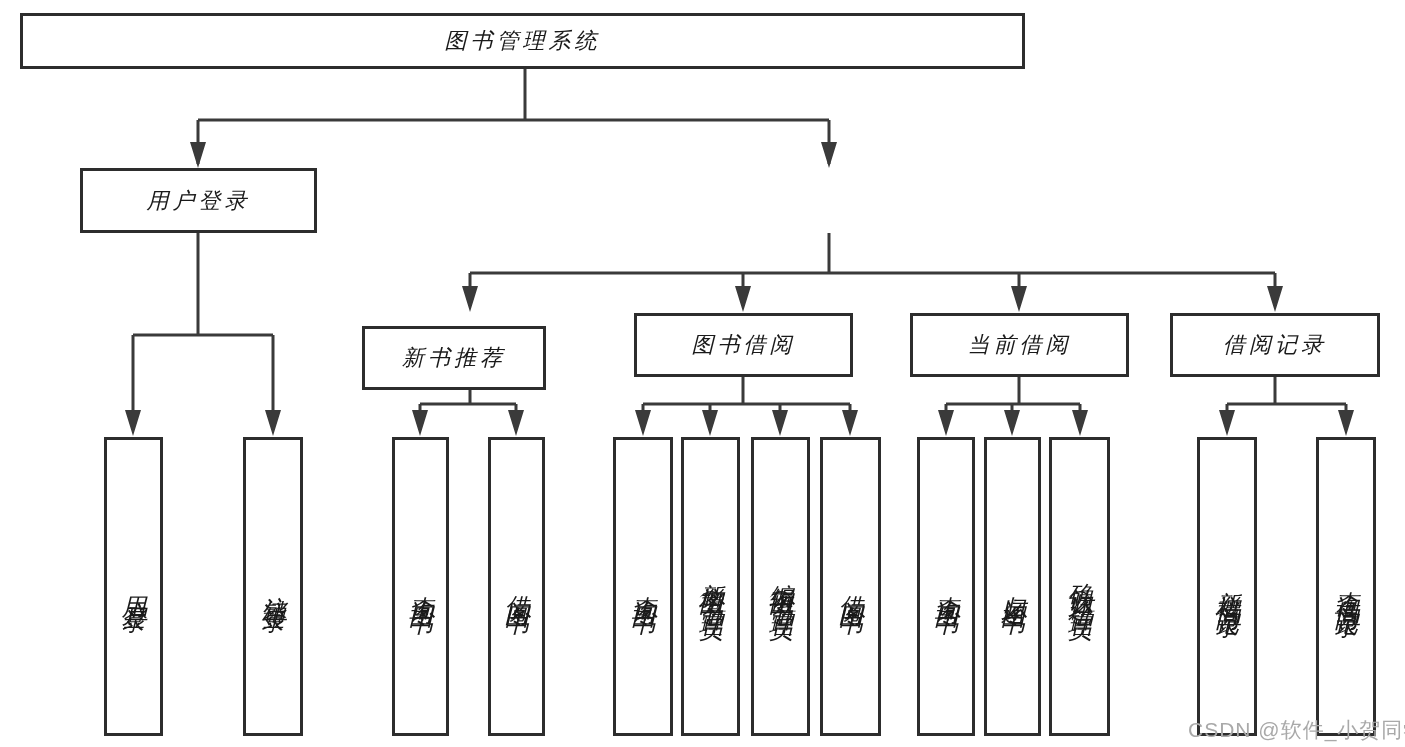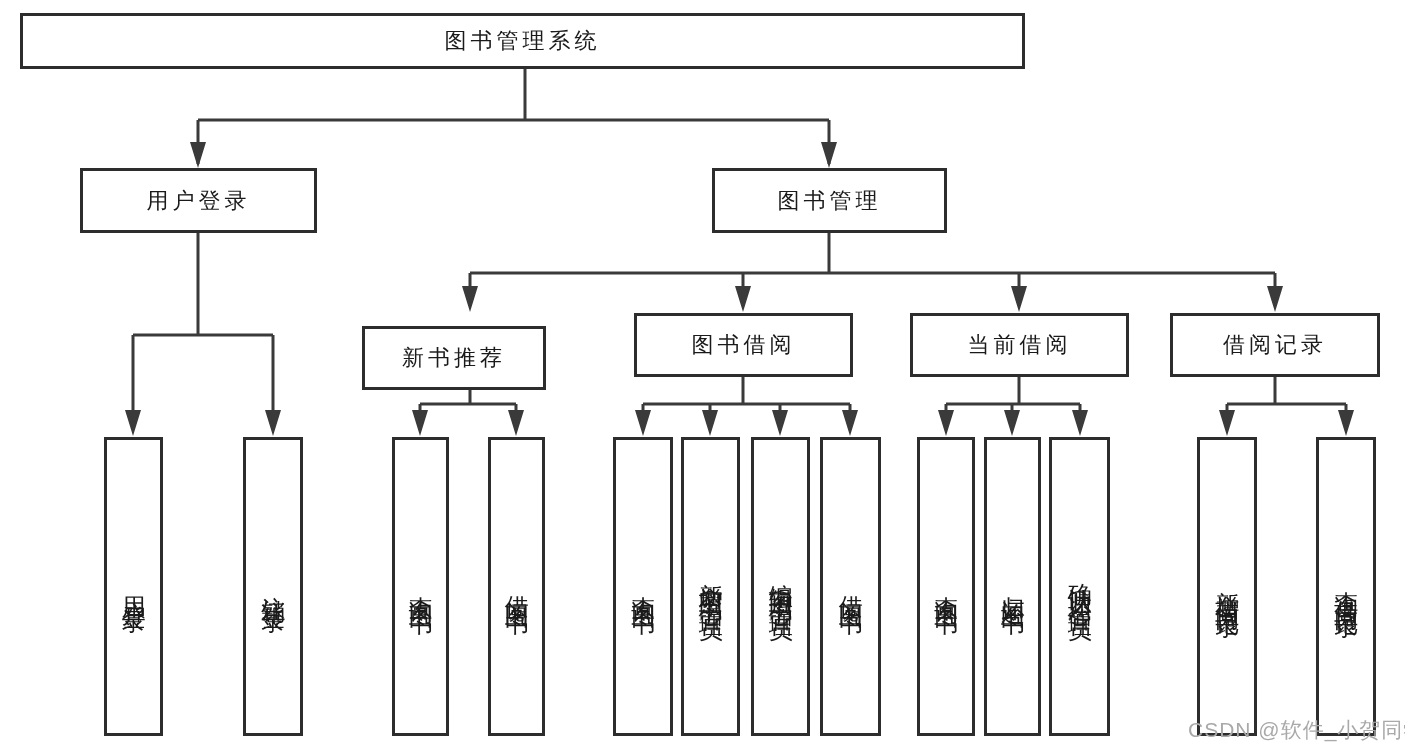--- a/index.html
+++ b/index.html
@@ -7,21 +7,21 @@
     --watermark:#a9a9a9; --background:#ffffff;
   }
   html,body{margin:0;padding:0;}
   body{background:var(--background);font-family:"Liberation Sans","DejaVu Sans",sans-serif;}
   .canvas{position:relative;width:1405px;height:747px;background:var(--background);overflow:hidden;}
   .connectors{position:absolute;left:0;top:0;width:1405px;height:747px;}
   .connectors .line{stroke:var(--line);stroke-width:3;fill:none;}
   .connectors .head{fill:var(--line);stroke:none;}
   .node{position:absolute;box-sizing:border-box;border:3px solid var(--box_border);
         background:var(--background);display:flex;align-items:center;justify-content:center;
-        color:var(--text);}
+        color:var(--text);font-style:italic;}
   .h-label{font-size:22px;letter-spacing:4px;white-space:nowrap;}
   .leaf{top:437px;height:299px;}
   .leaf .v-label{writing-mode:vertical-rl;text-orientation:mixed;font-size:24px;
         letter-spacing:5px;line-height:1.1;color:var(--text);}
   .watermark{position:absolute;left:1188px;top:716px;font-size:21px;
         color:var(--watermark);white-space:nowrap;letter-spacing:1px;}
   
   #n-root{left:20px;top:13px;width:1005px;height:56px;}
   #n-user-login{left:80px;top:168px;width:237px;height:65px;}
   #n-book-mgmt{left:712px;top:168px;width:235px;height:65px;}
@@ -66,23 +66,20 @@
       M1072 410 L1088 410 L1080 436 Z
       M1219 410 L1235 410 L1227 436 Z  M1338 410 L1354 410 L1346 436 Z"></path>
   </svg>
 
   <div class="node" id="n-root">
     <span class="h-label">图书管理系统</span>
   </div>
 
   <div class="node" id="n-user-login">
     <span class="h-label">用户登录</span>
-  </div>
-  <div class="node" id="n-book-mgmt">
-    <span class="h-label">图书管理</span>
   </div>
 
   <div class="node" id="n-new-rec">
     <span class="h-label">新书推荐</span>
   </div>
   <div class="node" id="n-borrow">
     <span class="h-label">图书借阅</span>
   </div>
   <div class="node" id="n-records">
     <span class="h-label">借阅记录</span>

